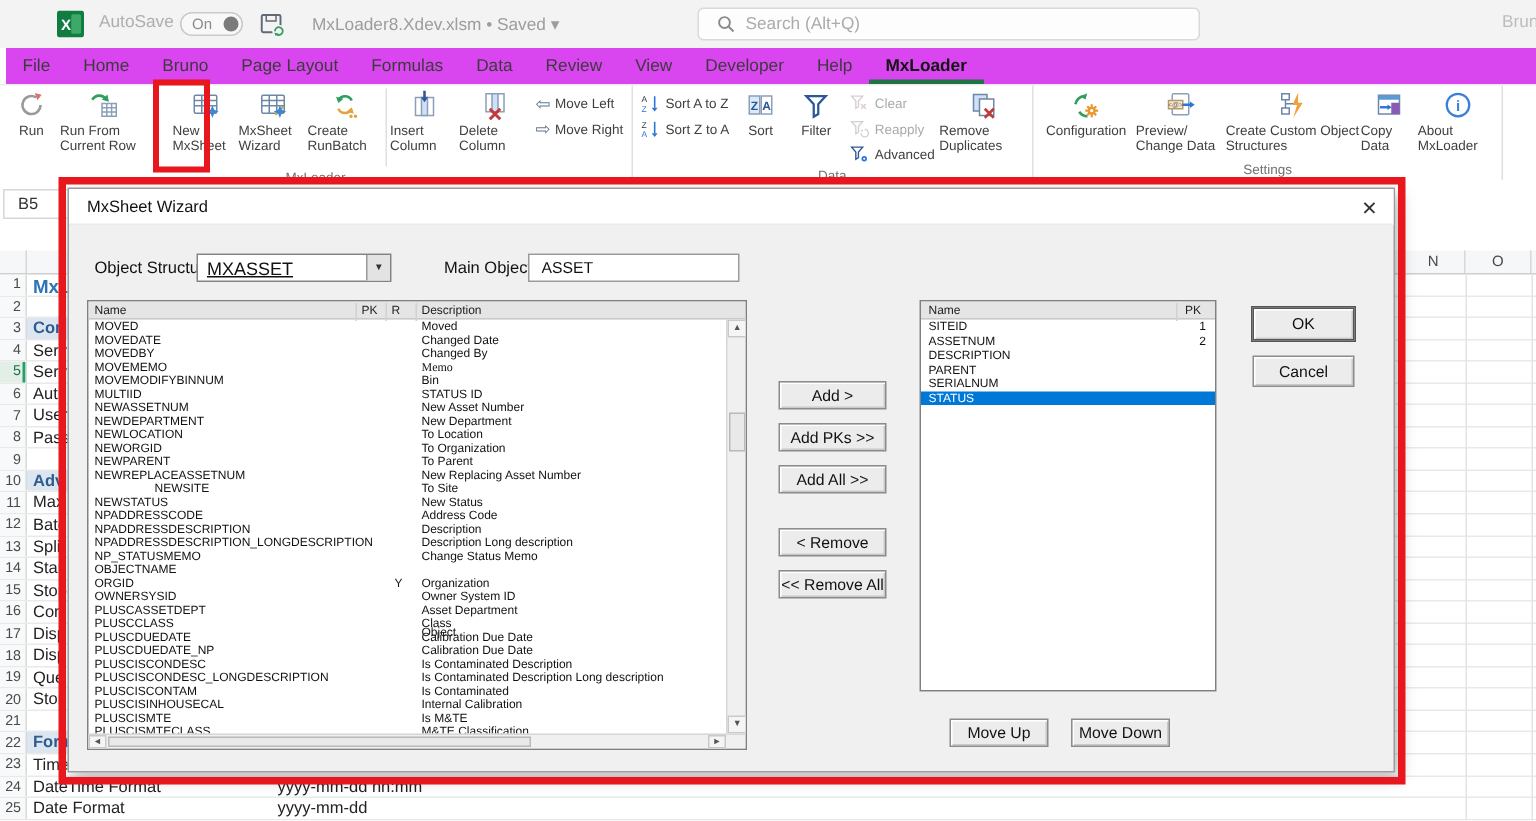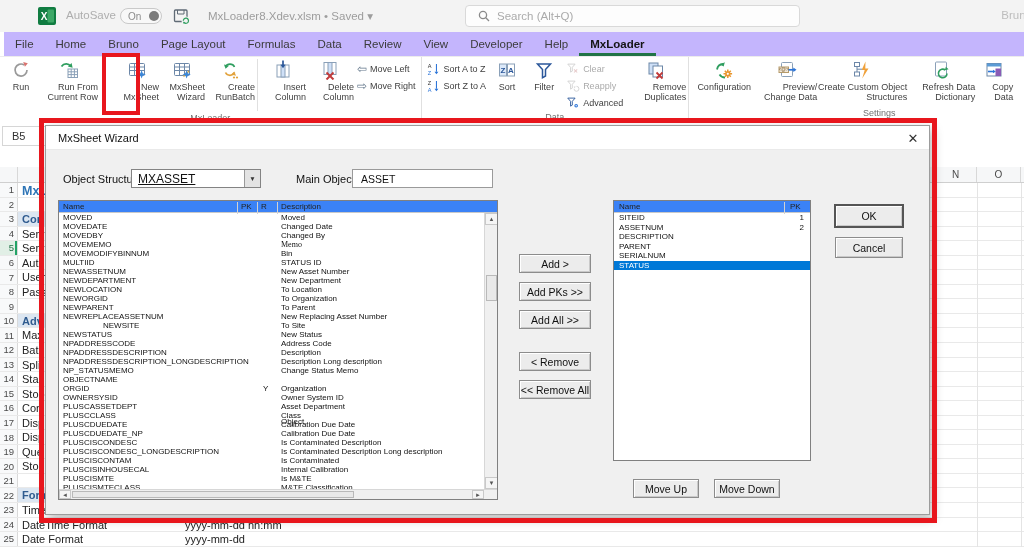--- a/index.html
+++ b/index.html
@@ -16,36 +16,36 @@
   #saveicon { position:absolute; left:172px; top:7px; width:19px; height:19px; }
   #doctitle { position:absolute; left:208px; top:9px; font-size:11.5px; color:#9d9d9d; }
   #searchbox { position:absolute; left:465px; top:5px; width:335px; height:22px; background:#fdfdfd;
                border:1px solid #d9d9d9; border-radius:4px; display:flex; align-items:center; padding-left:12px; gap:7px; }
   #searchbox input { border:none; outline:none; background:transparent; font-size:11.5px; color:#777; width:260px;
                      font-family:"Liberation Sans",sans-serif; }
   #searchbox input::placeholder { color:#ababab; }
   #username { position:absolute; right:-8px; top:9px; font-size:11.5px; color:#bdbdbd; }
 
   
-  #tabs { position:absolute; left:4px; top:32px; height:24px; display:flex; background:#c4b5fd; width:1020px; }
+  #tabs { position:absolute; left:4px; top:32px; height:24px; display:flex; background:#d946ef; width:1020px; }
   .tab { padding:0 11px; font-size:11.5px; color:#3b3b3b; display:flex; align-items:center; }
   .tab.active { font-weight:700; color:#141414; box-shadow:inset 0 -3px 0 #217346; }
 
   
   #ribbon { position:absolute; left:0; top:56px; width:1024px; height:64px; background:#ffffff;
             border-top:1px solid #ececec; display:flex; }
   #ribbonGroups { display:flex; width:100%; }
   .rgroup { display:flex; flex-direction:column; border-right:1px solid #e0e0e0; padding:1px 2px 0 2px; }
   .ritems { display:flex; align-items:flex-start; flex:1; }
   .rglabel { height:13px; font-size:9px; color:#717171; text-align:center; line-height:12px; }
   .vsep { width:1px; background:#e0e0e0; height:52px; margin:1px 2px; }
   .rbtn { display:flex; flex-direction:column; align-items:center; padding-top:2px; cursor:default; }
   .ricon { width:20px; height:20px; }
   .ricon svg { width:20px; height:20px; }
-  .rlabel2 { font-size:9px; color:#3f3f3f; text-align:right; line-height:1.12; margin-top:2px; }
+  .rlabel2 { font-size:9px; color:#3f3f3f; text-align:left; line-height:1.12; margin-top:2px; }
   .rstack { display:flex; flex-direction:column; margin-top:2px; }
   .rsbtn { display:flex; align-items:center; gap:3px; font-size:9px; color:#3f3f3f; height:17px; padding:0 3px; white-space:nowrap; }
   .rsbtn.dis { opacity:.45; }
   .ricon-s { width:14px; height:14px; display:inline-flex; }
   .ricon-s svg { width:14px; height:14px; }
   .uarrow { font-size:12px; color:#64788c; line-height:14px; }
 
   
   #namebox { position:absolute; left:2px; top:126px; width:56px; height:20px; background:#fff;
              border:1px solid #d6d6d6; font-size:11px; color:#333; padding:3px 0 0 9px; }
@@ -79,21 +79,21 @@
             display:flex; align-items:center; }
   #osdrop .val { flex:1; padding-left:6px; font-size:12px;text-decoration:underline; }
   #osdrop .dbtn { width:16px; height:100%; background:#e3e3e3; border-left:1px solid #9a9a9a; font-size:6.5px;
                   color:#333; display:flex; align-items:center; justify-content:center; }
   #mofield { position:absolute; left:306px; top:43px; width:141px; height:19px; background:#fff; border:1px solid #9a9a9a;
              font-size:10.5px; padding-left:8px; color:#111; font-family:"Liberation Sans",sans-serif; }
 
   .listbox { position:absolute; background:#fff; border:1px solid #808080; overflow:hidden; }
   #leftlist  { left:12px;  top:74px; width:440px; height:300px; }
   #rightlist { left:567px; top:74px; width:198px; height:261px; }
-  .lhead { position:relative; height:12px; background:#3b82f6; border-bottom:1px solid #c9c9c9; font-size:8px; color:#222; }
+  .lhead { position:relative; height:12px; background:#e5e5e5; border-bottom:1px solid #c9c9c9; font-size:8px; color:#222; }
   .lhead span { position:absolute; top:1px; }
   .hsep { position:absolute; top:0; width:1px; height:12px; background:#d2d2d2; }
   .lrow { position:relative; height:9px; font-size:8px; color:#111; line-height:9px; white-space:nowrap; }
   .lrow span { position:absolute; top:0; }
   .lrow.selrow { background:#0078d7; color:#fff; }
   .vscroll { position:absolute; right:0; top:12px; bottom:10px; width:13px; background:#f0f0f0; border-left:1px solid #d7d7d7; }
   .sarr { position:absolute; left:0; width:13px; height:12px; background:#f5f5f5; border:1px solid #c9c9c9;
           font-size:6px; color:#555; display:flex; align-items:center; justify-content:center; }
   .thumb { position:absolute; left:1px; width:11px; background:#e9e9e9; border:1px solid #b9b9b9; }
   .hscroll { position:absolute; left:0; right:0; bottom:0; height:10px; background:#f0f0f0; border-top:1px solid #d7d7d7; }
@@ -351,28 +351,20 @@
           </div>
           <div class="rbtn" style="width: 90px;">
             <div class="ricon"><svg viewBox="0 0 20 20">
                 <rect x="2.5" y="2.5" width="5" height="4" fill="#fff" stroke="#6c87a8"></rect>
                 <rect x="2.5" y="12" width="5" height="4" fill="#fff" stroke="#6c87a8"></rect>
                 <path d="M5 6.5v5.5M5 9.2h5.5" stroke="#6c87a8" fill="none"></path>
                 <path d="M13.5 1.5l-3.8 8.5h3L10.2 18.5l6.3-10h-3.2z" fill="#f0a13a"></path>
               </svg></div>
             <div class="rlabel2">Create Custom Object Structures</div>
           </div>
-          <div class="rbtn" style="width: 68px;">
-            <div class="ricon"><svg viewBox="0 0 20 20">
-                <rect x="4.5" y="2" width="11" height="14" rx="1" fill="#fff" stroke="#8aa0b8"></rect>
-                <path d="M16 13.5a4.3 4.3 0 1 1-1.7-3.5" fill="none" stroke="#2f9e5f" stroke-width="1.6"></path>
-                <path d="M14.8 6.8l2.8 2.5-3.7.9z" fill="#2f9e5f"></path>
-              </svg></div>
-            <div class="rlabel2">Refresh Data Dictionary</div>
-          </div>
           <div class="rbtn" style="width: 38px;">
             <div class="ricon"><svg viewBox="0 0 20 20">
                 <rect x="3" y="3.5" width="14" height="12.5" fill="#fff" stroke="#6c87a8"></rect>
                 <rect x="3" y="3.5" width="14" height="3" fill="#5b9bd5"></rect>
                 <rect x="11.5" y="8.5" width="5.5" height="7.5" fill="#8a5bb5"></rect>
                 <path d="M4 11.5h6" stroke="#2b74d8" stroke-width="1.6"></path>
                 <path d="M11.8 11.5L9 9.7v3.6z" fill="#2b74d8"></path>
               </svg></div>
             <div class="rlabel2">Copy Data</div>
           </div>

